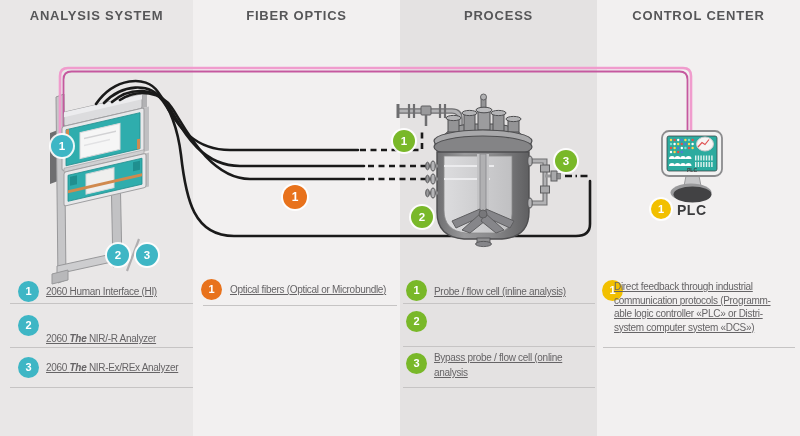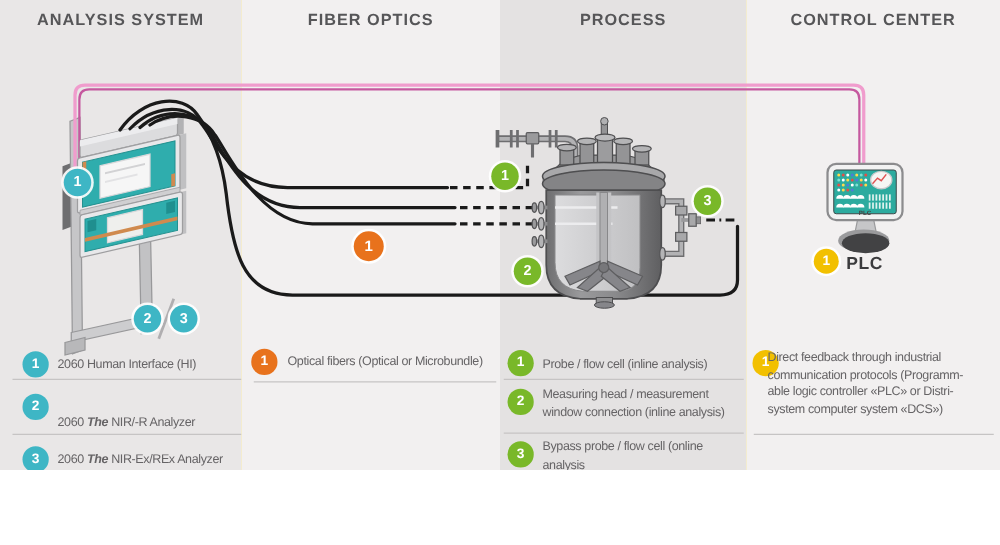--- a/index.html
+++ b/index.html
@@ -1,17 +1,17 @@
 <!DOCTYPE html>
 <html><head>
 <meta charset="utf-8">
 <style>
   html,body{margin:0;padding:0;background:#fff;}
-  .stage{position:relative;width:800px;height:376px;overflow:hidden;
-         font-family:"Liberation Sans",sans-serif;background:#fde047;}
+  .stage{position:relative;width:800px;height:436px;overflow:hidden;
+         font-family:"Liberation Sans",sans-serif;background:#f0abfc;}
   .col-bg{position:absolute;top:0;height:436px;}
   .col1{left:0;width:193px;background:#e9e7e7;}
   .col2{left:193px;width:207px;background:#f2f0f0;}
   .col3{left:400px;width:197px;background:#e4e2e2;}
   .col4{left:597px;width:203px;background:#f2f0f0;}
   .hdr{position:absolute;top:8px;font-size:13px;font-weight:bold;color:#565658;
        letter-spacing:.8px;text-align:center;}
   .hdr.h1{left:0;width:193px;}
   .hdr.h2{left:193px;width:207px;}
   .hdr.h3{left:400px;width:197px;}
@@ -22,21 +22,21 @@
   .b21{width:21px;height:21px;line-height:21px;font-size:11px;}
   .b22{width:22px;height:22px;line-height:22px;font-size:11.5px;}
   .b24{width:24px;height:24px;line-height:24px;font-size:12px;}
   .b20{width:20px;height:20px;line-height:20px;font-size:11px;}
   .dbadge{box-shadow:0 0 0 2px rgba(255,255,255,.9);}
   .teal{background:#3eb6c5;}
   .orange{background:#e8721c;}
   .green{background:#79b829;}
   .yellow{background:#f2c000;}
   .ltxt{position:absolute;font-size:10px;line-height:15px;color:#666466;
-        letter-spacing:-0.3px;white-space:nowrap;}
+        letter-spacing:-0.3px;white-space:nowrap;text-decoration:underline;}
   .ltxt em{font-weight:bold;font-style:italic;}
   .c4txt{line-height:13.5px;}
   .divider{position:absolute;height:1px;background:#c6c4c4;}
   .plc-big{position:absolute;left:677px;top:202px;font-size:14px;font-weight:bold;
            color:#3b3b3d;letter-spacing:.5px;}
 </style>
 </head>
 <body>
 
 <div class="stage">
@@ -273,24 +273,20 @@
   <div class="divider" style="left:10px;top:387px;width:183px;"></div>
 
   <div class="badge b21 orange" style="left:201px;top:279px;">1</div>
   <div class="ltxt" style="left:230px;top:282px;">Optical fibers (Optical or Microbundle)</div>
   <div class="divider" style="left:203px;top:305px;width:194px;"></div>
 
   <div class="badge b21 green" style="left:406px;top:280px;">1</div>
   <div class="ltxt" style="left:434px;top:284px;">Probe / flow cell (inline analysis)</div>
   <div class="divider" style="left:403px;top:303px;width:192px;"></div>
   <div class="badge b21 green" style="left:406px;top:311px;">2</div>
-  <div class="ltxt" style="left:434px;top:308px;">
-    <div>Measuring head / measurement</div>
-    <div>window connection (inline analysis)</div>
-  </div>
   <div class="divider" style="left:403px;top:346px;width:192px;"></div>
   <div class="badge b21 green" style="left:406px;top:353px;">3</div>
   <div class="ltxt" style="left:434px;top:350px;">
     <div>Bypass probe / flow cell (online</div>
     <div>analysis</div>
   </div>
   <div class="divider" style="left:403px;top:387px;width:192px;"></div>
 
   <div class="badge b21 yellow" style="left:602px;top:280px;">1</div>
   <div class="ltxt c4txt" style="left:614px;top:280px;">

